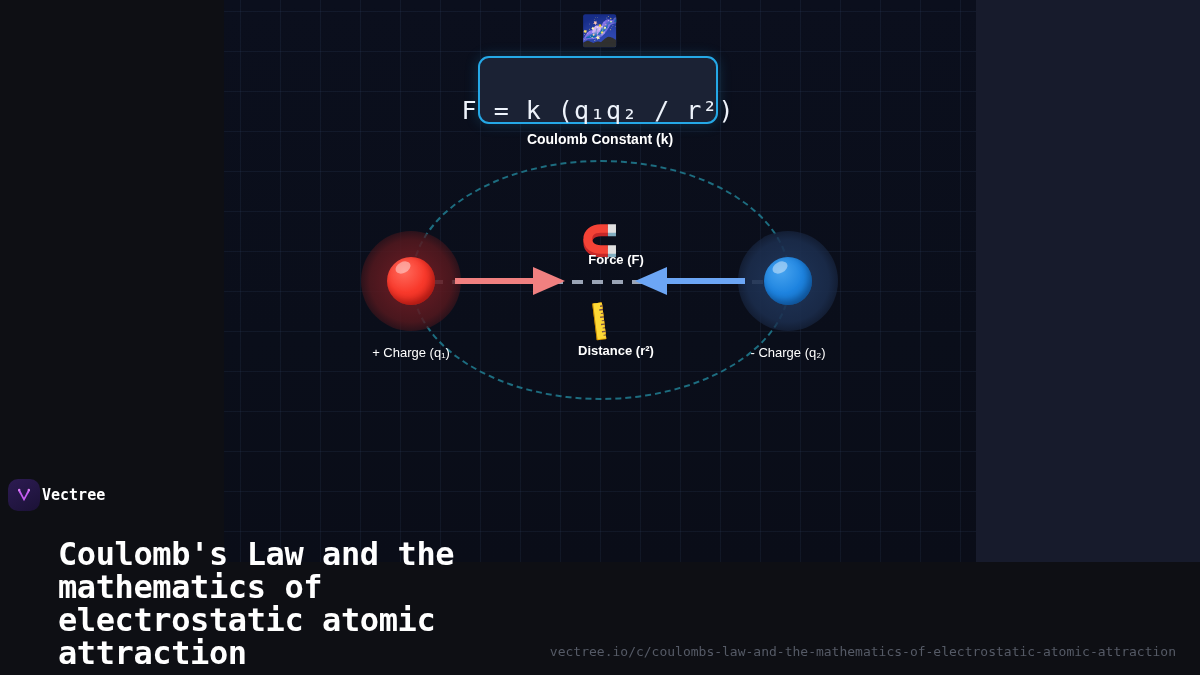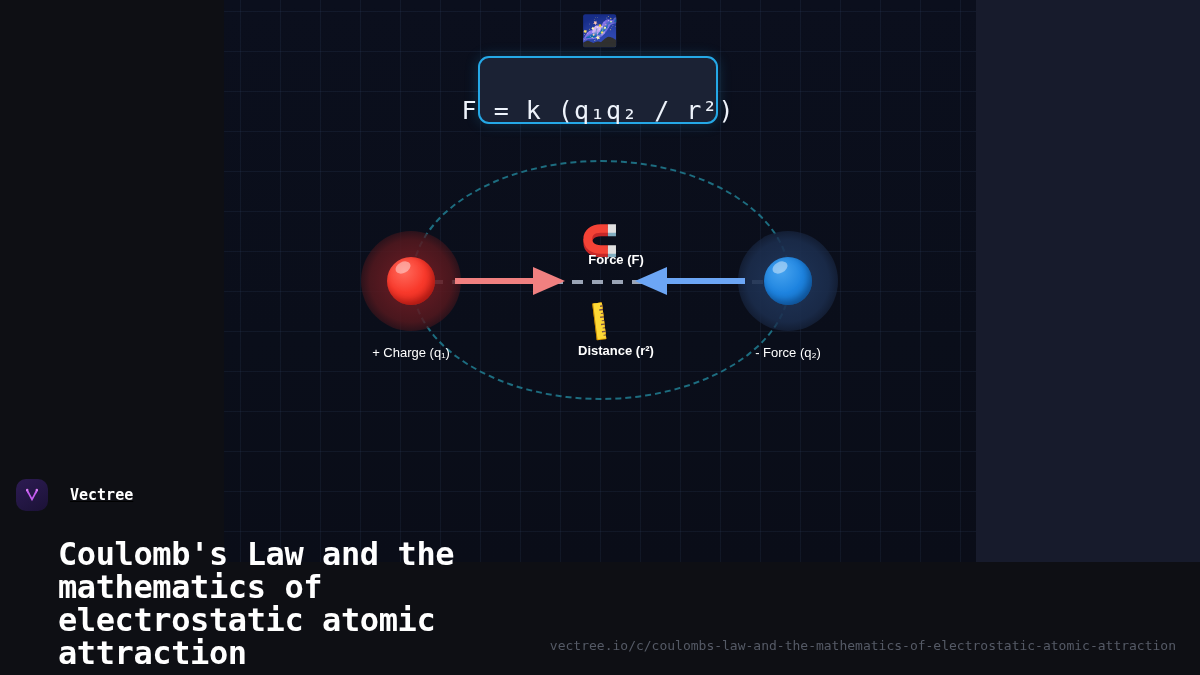--- a/index.html
+++ b/index.html
@@ -207,26 +207,25 @@
   }
   .force-item { left: 296px; top: 226px; width: 160px; }
   .force-item .mid-caption { margin-top: -4px; padding-left: 32px; }
   .dist-item { left: 296px; top: 307px; width: 160px; }
   .dist-item .mid-emoji { transform: rotate(38deg); display: inline-block; }
   .dist-item .mid-caption { margin-top: 6px; margin-left: 32px; }
 
   
   .brand {
     position: absolute;
-    left: 16px;
+    left: 8px;
     top: 479px;
     display: flex;
     align-items: center;
-    gap: 22px;
-    text-decoration: underline;
+    gap: 2px;
   }
   .brand-logo {
     width: 32px; height: 32px;
     border-radius: 10px;
     background: linear-gradient(150deg, #2d1b52 0%, #221642 60%, #1b1136 100%);
     display: flex;
     align-items: center;
     justify-content: center;
   }
   .brand-name {
@@ -246,21 +245,21 @@
     font-weight: bold;
     line-height: 33px;
     color: #ffffff;
     letter-spacing: -0.4px;
     margin-left: 36px;
   }
 
   .footer-url {
     position: absolute;
     right: 24px;
-    bottom: 22px;
+    bottom: 16px;
     font-family: "DejaVu Sans Mono", monospace;
     font-size: 13px;
     color: #555a66;
     white-space: nowrap;
     margin-left: 48px;
   }
 </style>
 </head>
 <body>
 
@@ -270,35 +269,36 @@
 
   <div class="stage">
     <div class="grid"></div>
 
     <div class="formula-emoji">🌌</div>
 
     <div class="formula-box">
       <span class="formula-text">F = k (q₁q₂ / r²)</span>
     </div>
 
+    <div class="formula-caption">Coulomb Constant (k)</div>
 
     <div class="ellipse"></div>
 
     <div class="center-line"></div>
 
     <div class="charge" style="left:137px; top:231px;">
       <div class="halo halo-pos"></div>
       <div class="ball ball-pos"></div>
       <div class="charge-label">+ Charge (q₁)</div>
     </div>
 
     <div class="charge" style="left:514px; top:231px;">
       <div class="halo halo-neg"></div>
       <div class="ball ball-neg"></div>
-      <div class="charge-label">- Force (q₂)</div>
+      <div class="charge-label">- Charge (q₂)</div>
     </div>
 
     <div class="arrow arrow-right">
       <div class="shaft"></div>
       <div class="head"></div>
     </div>
     <div class="arrow arrow-left">
       <div class="shaft"></div>
       <div class="head"></div>
     </div>

